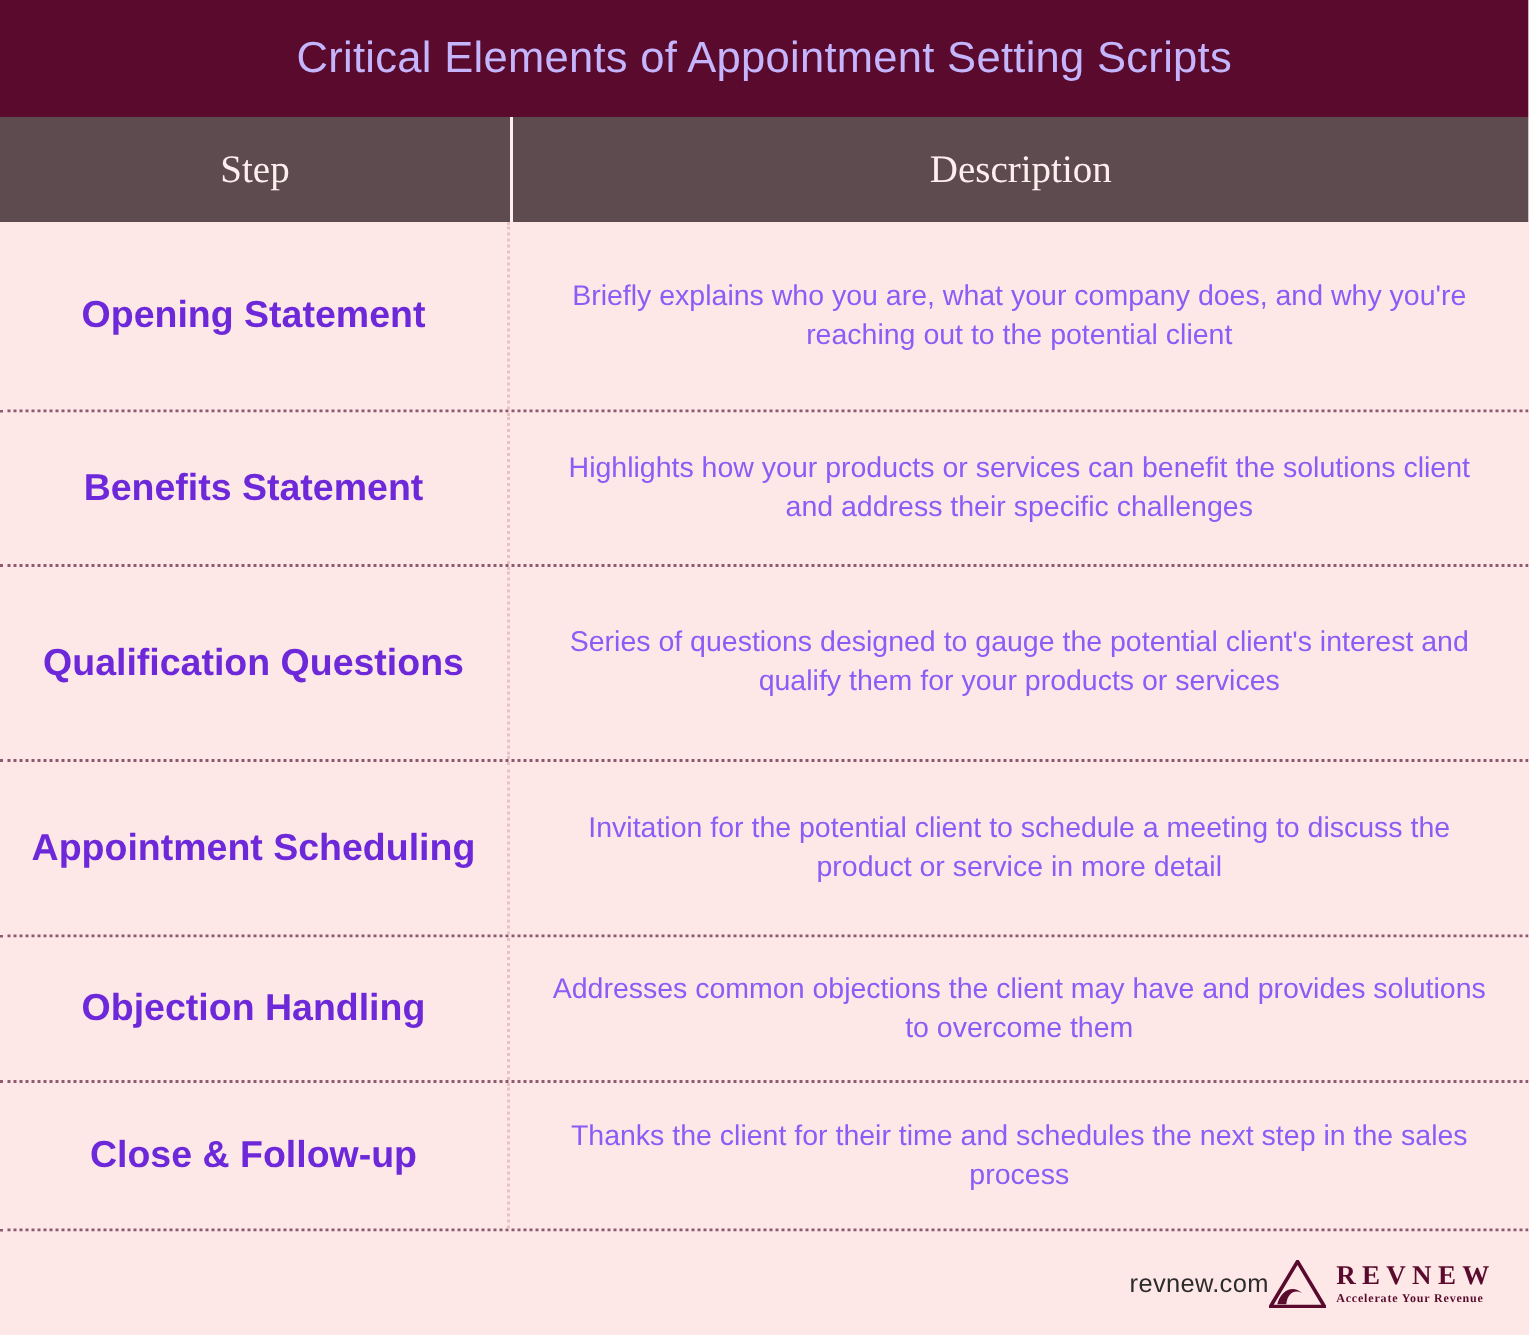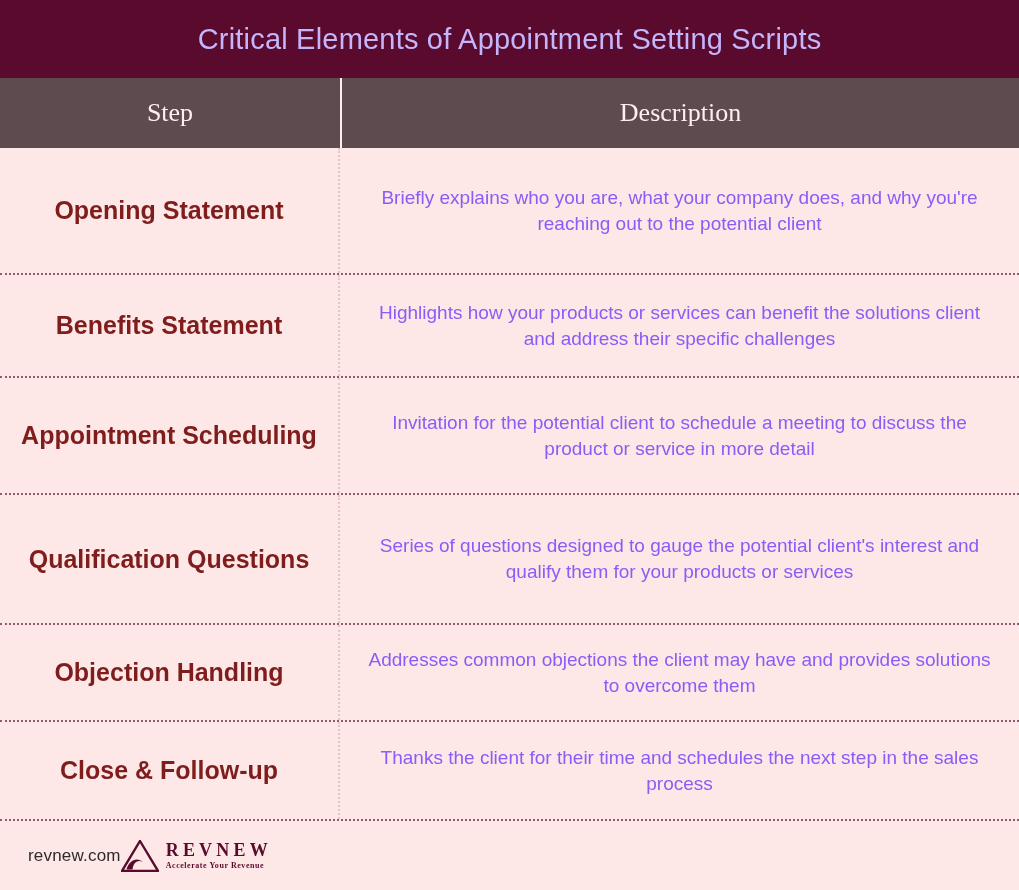--- a/index.html
+++ b/index.html
@@ -54,21 +54,21 @@
   }
   .row:last-child { border-bottom:2px dotted #8e5a70; }
 
   .row .step-cell {
     width:340px; flex:0 0 340px;
     display:flex; align-items:center; justify-content:center;
     padding:6px 14px;
     border-right:2px dotted #e8c3c6;
   }
   .row .step-label {
-    color:#7f1d1d;
+    color:#6d28d9;
     font-size:25px;
     font-weight:700;
     text-align:left;
     line-height:1.24;
   }
   .row .desc-cell {
     flex:1 1 auto;
     display:flex; align-items:center; justify-content:center;
     padding:10px 24px;
   }
@@ -84,21 +84,21 @@
   .row.r0 { height:127px; }
   .row.r1 { height:103px; }
   .row.r2 { height:130px; }
   .row.r3 { height:117px; }
   .row.r4 { height:97px; }
   .row.r5 { height:99px; }
 
   
   .footer {
     height:69px; flex:0 0 69px;
-    display:flex; align-items:center; justify-content:flex-start;
+    display:flex; align-items:center; justify-content:flex-end;
     padding:0 22px 0 28px;
     background:#fde8e7;
   }
   .footer .site {
     color:#2e2b2c;
     font-size:17px;
     letter-spacing:.2px;
   }
   .logo {
     display:flex; align-items:center; gap:7px;
@@ -148,35 +148,35 @@
 
     <div class="row r1">
       <div class="step-cell">
         <span class="step-label">Benefits Statement</span>
       </div>
       <div class="desc-cell">
         <span class="desc-text">Highlights how your products or services can benefit the solutions client and address their specific challenges</span>
       </div>
     </div>
 
+    <div class="row r2">
+      <div class="step-cell">
+        <span class="step-label">Qualification Questions</span>
+      </div>
+      <div class="desc-cell">
+        <span class="desc-text">Series of questions designed to gauge the potential client's interest and qualify them for your products or services</span>
+      </div>
+    </div>
+
     <div class="row r3">
       <div class="step-cell">
         <span class="step-label">Appointment Scheduling</span>
       </div>
       <div class="desc-cell">
         <span class="desc-text">Invitation for the potential client to schedule a meeting to discuss the product or service in more detail</span>
-      </div>
-    </div>
-
-    <div class="row r2">
-      <div class="step-cell">
-        <span class="step-label">Qualification Questions</span>
-      </div>
-      <div class="desc-cell">
-        <span class="desc-text">Series of questions designed to gauge the potential client's interest and qualify them for your products or services</span>
       </div>
     </div>
 
     <div class="row r4">
       <div class="step-cell">
         <span class="step-label">Objection Handling</span>
       </div>
       <div class="desc-cell">
         <span class="desc-text">Addresses common objections the client may have and provides solutions to overcome them</span>
       </div>

